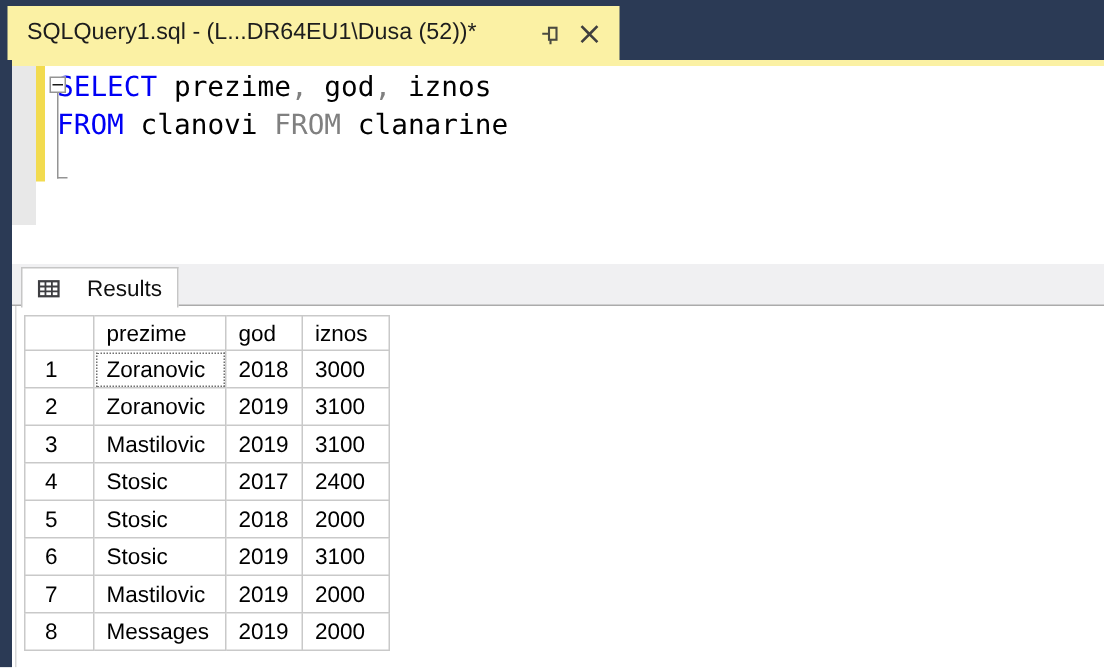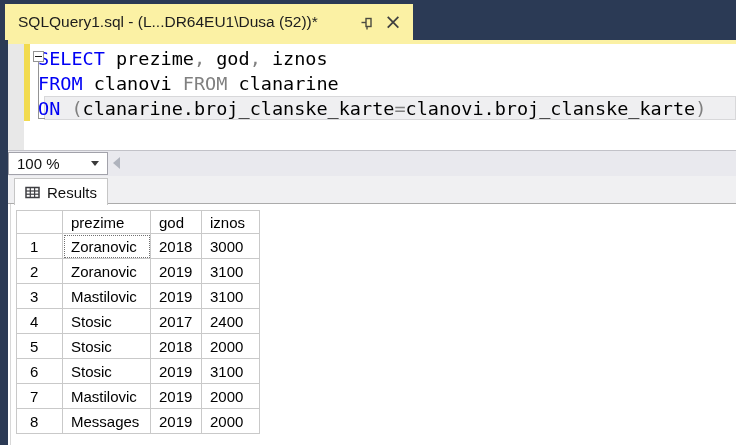--- a/index.html
+++ b/index.html
@@ -46,21 +46,21 @@
   .zoom-caret{margin-left:auto;width:0;height:0;border-left:4px solid transparent;
         border-right:4px solid transparent;border-top:5px solid #3a3a3a;}
   .hscroll{position:absolute;left:104px;top:1px;right:0;bottom:0;}
   .scroll-left-arrow{position:absolute;left:9px;top:5px;width:0;height:0;
         border-top:6px solid transparent;border-bottom:6px solid transparent;
         border-right:7px solid #AFB3BD;}
 
   
   .results-tabstrip{position:absolute;top:176px;left:0;right:0;height:28px;background:#F0F0F2;
         border-bottom:1px solid #ABABAB;box-sizing:border-box;}
-  .rtab{position:absolute;top:2px;height:26px;display:flex;align-items:center;gap:7px;
+  .rtab{position:absolute;top:2px;height:26px;display:flex;align-items:center;gap:18px;
         font-size:15px;color:#101010;padding:0 10px;box-sizing:border-box;cursor:default;}
   .rtab.active{left:14px;background:#fff;z-index:6;height:27px;border:1px solid #C6C6C6;border-bottom:none;}
   .rtab.messages{left:107px;background:#ECECEC;border:1px solid #C9C9C9;border-bottom:none;}
 
   
   .results-area{position:absolute;top:204px;left:8px;right:0;bottom:0;background:#fff;}
   .pane-line{position:absolute;left:2px;top:0;width:1px;bottom:0;background:#D8D8D8;}
   table.grid{position:absolute;left:8px;top:6px;border-collapse:collapse;font-size:15px;color:#000;
         background:#fff;table-layout:fixed;}
   table.grid th,table.grid td{border:1px solid #C9C9C9;padding:0 0 0 8px;font-weight:normal;
@@ -94,33 +94,23 @@
   <div class="tab-accent"></div>
 
   <div class="editor">
     <div class="gutter"></div>
     <div class="changebar"></div>
     <div class="collapse-box"></div>
     <div class="outline-guide"></div>
     <div class="editor-lines" id="editor-lines">
         <div class="line"><span class="tok-kw">SELECT</span><span class="tok-id"> prezime</span><span class="tok-op">,</span><span class="tok-id"> god</span><span class="tok-op">,</span><span class="tok-id"> iznos</span></div>
         <div class="line"><span class="tok-kw">FROM</span><span class="tok-id"> clanovi </span><span class="tok-op">FROM</span><span class="tok-id"> clanarine</span></div>
-        <div class="line current"><span class="tok-kw">ON</span><span class="tok-id"> </span><span class="tok-op">(</span><span class="tok-id">clanarine.broj_clanske_karte</span><span class="tok-op">=</span><span class="tok-id">clanovi.broj_clanske_karte</span><span class="tok-op">)</span></div>
       </div>
   </div>
 
-  <div class="statusstrip">
-    <div class="zoom-box">
-      <span>100 %</span>
-      <span class="zoom-caret"></span>
-    </div>
-    <div class="hscroll">
-      <div class="scroll-left-arrow"></div>
-    </div>
-  </div>
 
   <div class="results-tabstrip">
     <div class="rtab active">
       <svg width="15" height="13" viewBox="0 0 15 13">
         <rect x="1" y="1.5" width="13" height="10" fill="none" stroke="#3e3e42" stroke-width="1.5"></rect>
         <line x1="1" y1="5" x2="14" y2="5" stroke="#3e3e42" stroke-width="1.2"></line>
         <line x1="1" y1="8.2" x2="14" y2="8.2" stroke="#3e3e42" stroke-width="1.2"></line>
         <line x1="5.3" y1="1.5" x2="5.3" y2="11.5" stroke="#3e3e42" stroke-width="1.2"></line>
         <line x1="9.6" y1="1.5" x2="9.6" y2="11.5" stroke="#3e3e42" stroke-width="1.2"></line>
       </svg>

